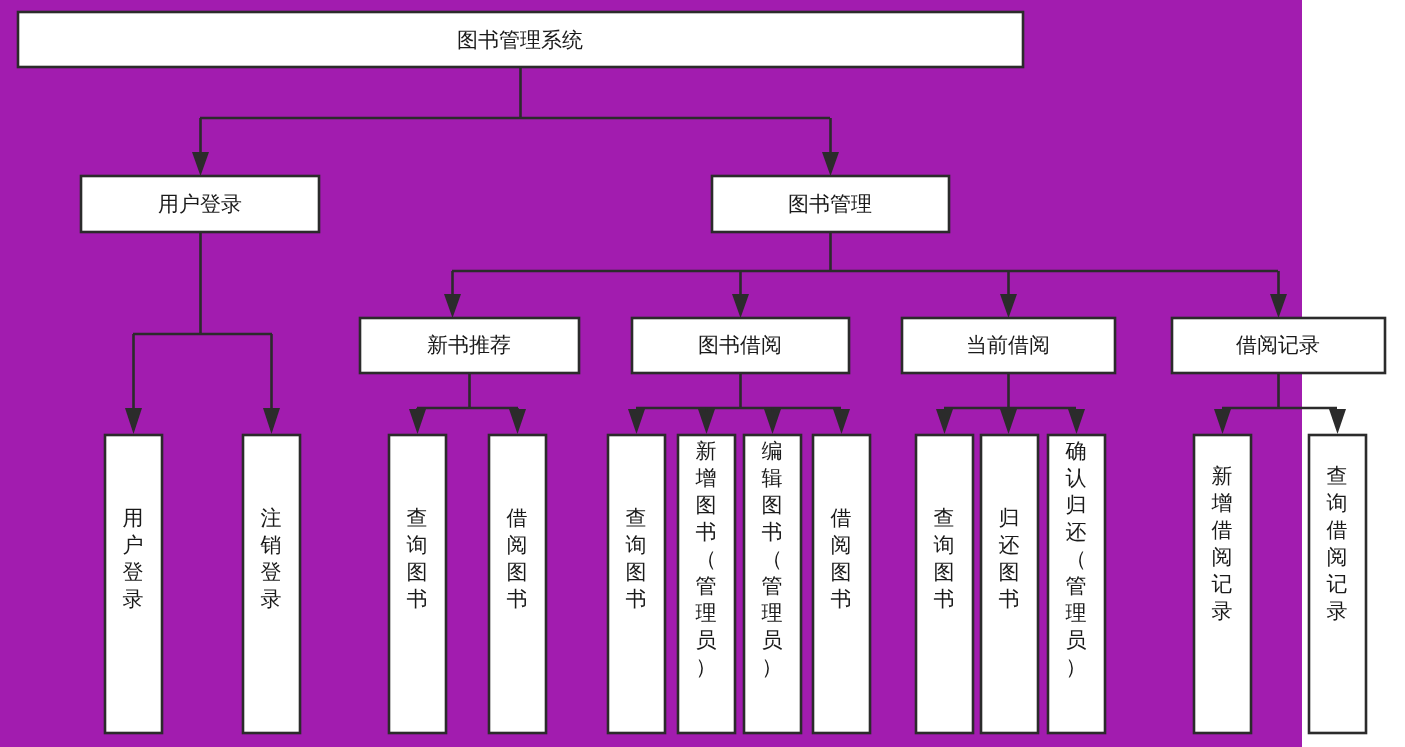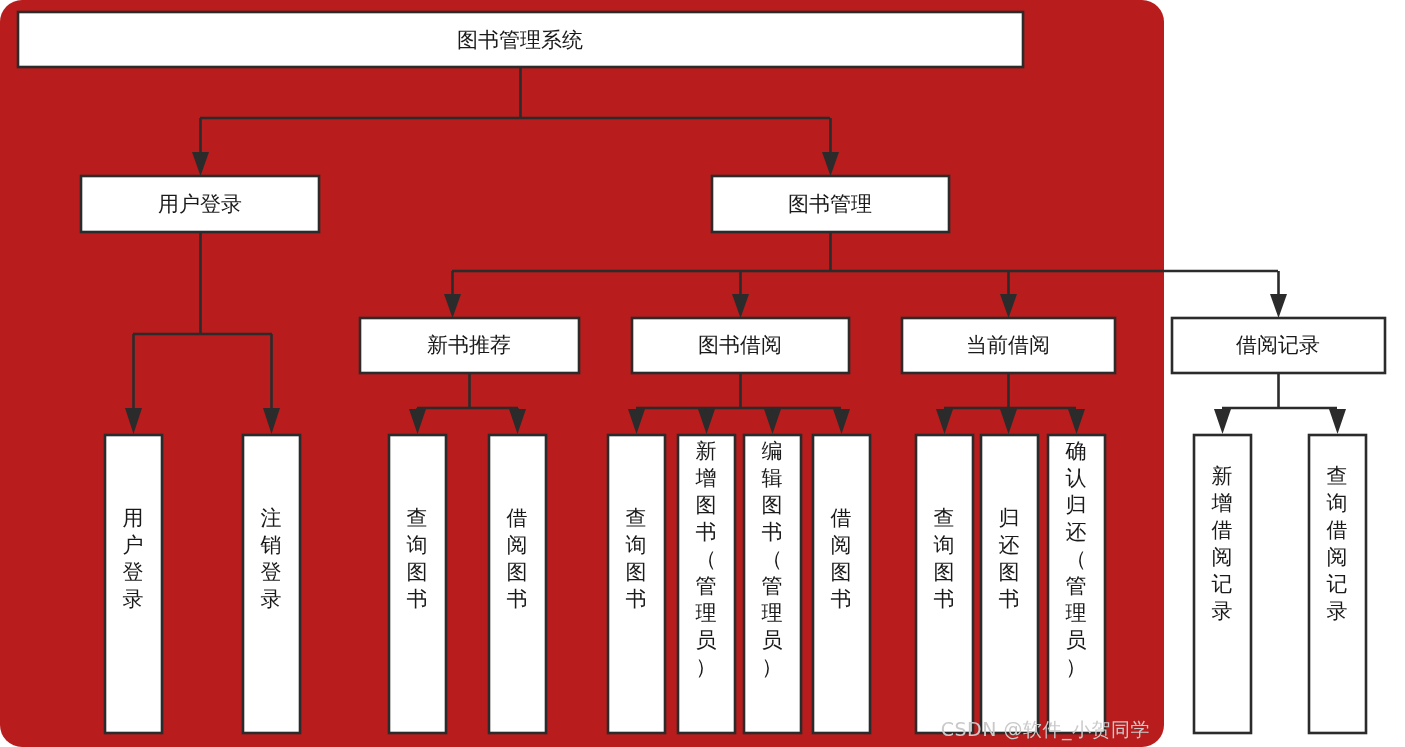--- a/index.html
+++ b/index.html
@@ -9,24 +9,23 @@
     background: #ffffff;
   }
   body {
     width: 1405px;
     height: 747px;
     font-family: "DejaVu Sans", "Liberation Sans", sans-serif;
     overflow: hidden;
   }
   #diagram-root {
     position: relative;
-    width: 1164px;
+    width: 1302px;
     height: 747px;
-    background: #b91c1c;
-    border-radius: 22px;
+    background: #a21caf;
   }
   svg#tree-svg {
     position: absolute;
     left: 0;
     top: 0;
     width: 1405px;
     height: 747px;
     display: block;
   }
   .node-box {
@@ -244,15 +243,14 @@
       <text class="node-label-v" x="1222" y="483"><tspan x="1222" y="483">新</tspan><tspan x="1222" y="510">增</tspan><tspan x="1222" y="537">借</tspan><tspan x="1222" y="564">阅</tspan><tspan x="1222" y="591">记</tspan><tspan x="1222" y="618">录</tspan></text>
     </g>
 
     <g>
       <rect class="node-box" x="1309" y="435" width="57" height="298"></rect>
       <text class="node-label-v" x="1337" y="483"><tspan x="1337" y="483">查</tspan><tspan x="1337" y="510">询</tspan><tspan x="1337" y="537">借</tspan><tspan x="1337" y="564">阅</tspan><tspan x="1337" y="591">记</tspan><tspan x="1337" y="618">录</tspan></text>
     </g>
 
   </svg>
 
-  <div class="watermark-text">CSDN @软件_小贺同学</div>
 
 </div>
 
 </body></html>

